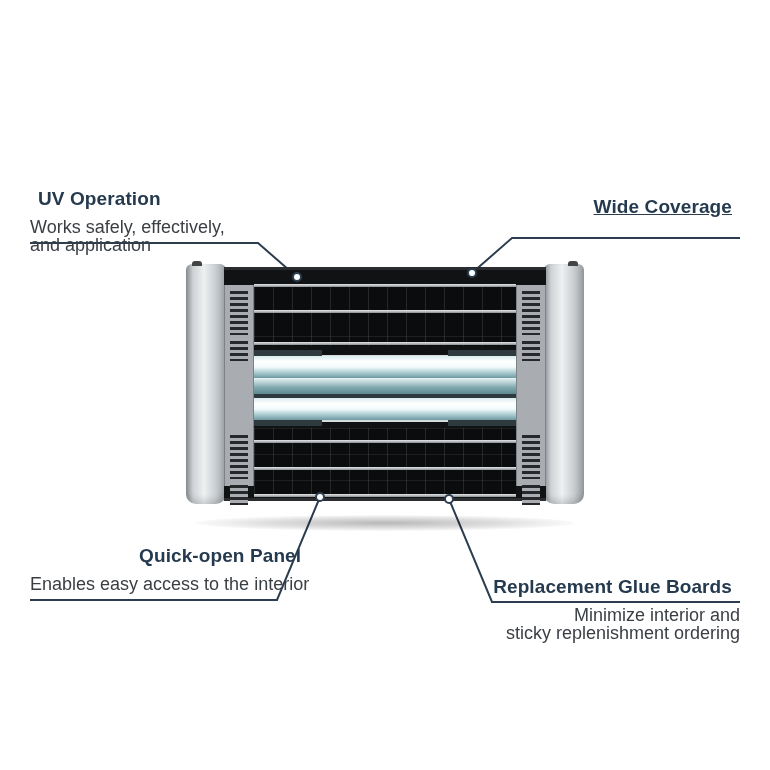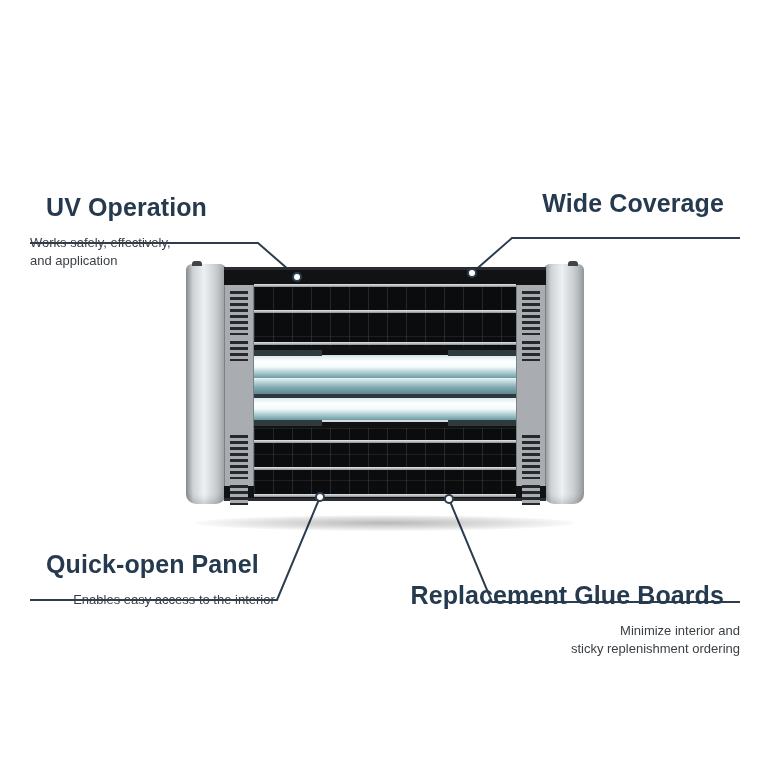--- a/index.html
+++ b/index.html
@@ -1,20 +1,20 @@
 <!DOCTYPE html>
 <html><head>
 <meta charset="utf-8">
 <style>
   html, body { margin:0; padding:0; background:#ffffff; }
   body { width:770px; height:770px; position:relative; overflow:hidden;
          font-family:"Liberation Sans", "DejaVu Sans", sans-serif; }
   .callout { position:absolute; color:#2b3d4f; }
-  .callout h2 { margin:16px; font-size:25px; font-weight:700; color:#253a4e; letter-spacing:0.1px; line-height:22px; }
-  .callout p  { margin:3px 0 0 0; font-size:13px; line-height:18px; color:#3a3f44; }
+  .callout h2 { margin:8px; font-size:19px; font-weight:700; color:#253a4e; letter-spacing:0.1px; line-height:22px; }
+  .callout p  { margin:3px 0 0 0; font-size:18px; line-height:18px; color:#3a3f44; }
   .right { text-align:right; }
 
   #lines { position:absolute; left:0; top:0; }
 
   
   .device { position:absolute; left:186px; top:264px; width:398px; height:240px; }
   .endcap { position:absolute; top:0; width:40px; height:240px; border-radius:6px 6px 10px 10px;
             background:linear-gradient(90deg,#8e9398 0%,#cfd3d6 18%,#eef0f1 45%,#c9cdd0 75%,#9aa0a5 100%);
             box-shadow: inset 0 -4px 6px rgba(0,0,0,0.15); }
   .endcap.left { left:0; }
@@ -105,21 +105,21 @@
 </svg>
 
 <div class="callout" style="left:30px;top:180px;">
   <h2>UV Operation</h2>
   <p>
     <span>Works safely, effectively,</span><br>
     <span>and application</span>
   </p>
 </div>
 
-<div class="callout right" style="right:30px;top:176px;">
+<div class="callout right" style="right:30px;top:188px;text-decoration:underline;">
   <h2>Wide Coverage</h2>
 </div>
 
 <div class="callout" style="left:30px;top:537px;text-align:right;">
   <h2>Quick-open Panel</h2>
   <p>
     <span>Enables easy access to the interior</span><br>
   </p>
 </div>
 

